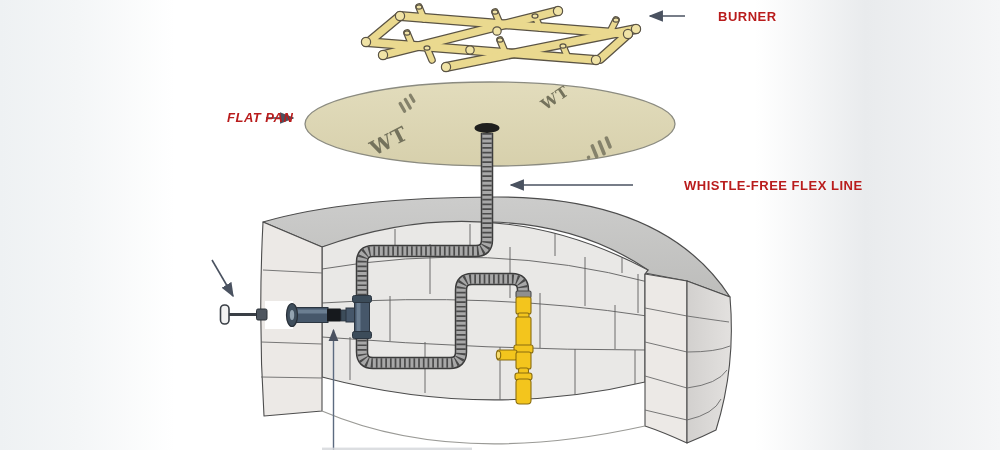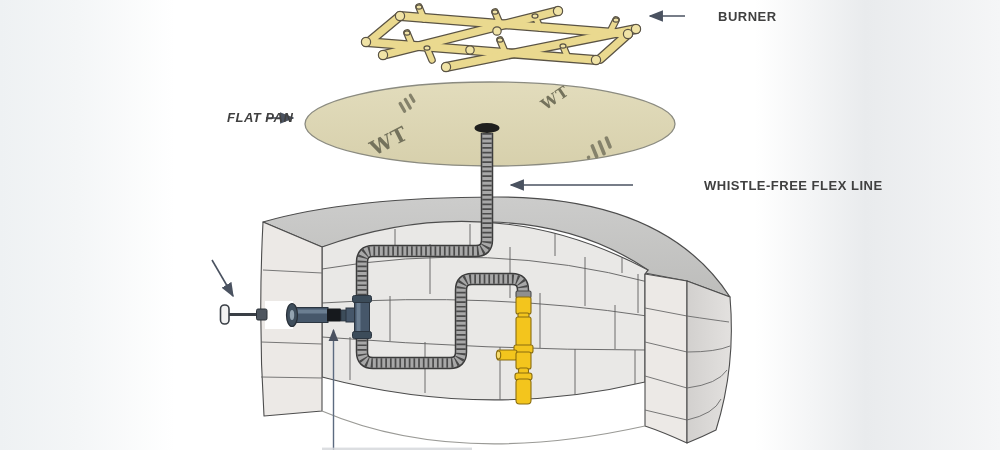--- a/index.html
+++ b/index.html
@@ -7,26 +7,26 @@
     position:relative;width:1000px;height:450px;overflow:hidden;
     background:#ffffff;font-family:"Liberation Sans",sans-serif;
   }
   .bg-band{position:absolute;top:0;height:450px;pointer-events:none;}
   #bg-left{left:0;width:175px;
     background:linear-gradient(to right,#eef1f3 0%,#f4f6f7 45%,rgba(255,255,255,0) 100%);}
   #bg-right{right:0;width:245px;
     background:linear-gradient(to right,rgba(255,255,255,0) 0%,#e9ebed 45%,#f5f6f7 100%);}
   svg{position:absolute;left:0;top:0;}
   .label{
-    position:absolute;color:#404040;font-size:13px;font-weight:bold;
+    position:absolute;color:#b91c1c;font-size:13px;font-weight:bold;
     letter-spacing:.5px;line-height:17px;white-space:nowrap;padding-left:28px;
   }
   #label-burner{left:690px;top:8px;}
   #label-flat-pan{left:199px;top:109px;font-style:italic;}
-  #label-flex-line{left:676px;top:177px;}
+  #label-flex-line{left:656px;top:177px;}
   #label-key-valve{left:184px;top:212px;}
 </style>
 </head>
 <body>
 
 <div id="canvas">
 
   <div id="bg-left" class="bg-band"></div>
   <div id="bg-right" class="bg-band"></div>
 

